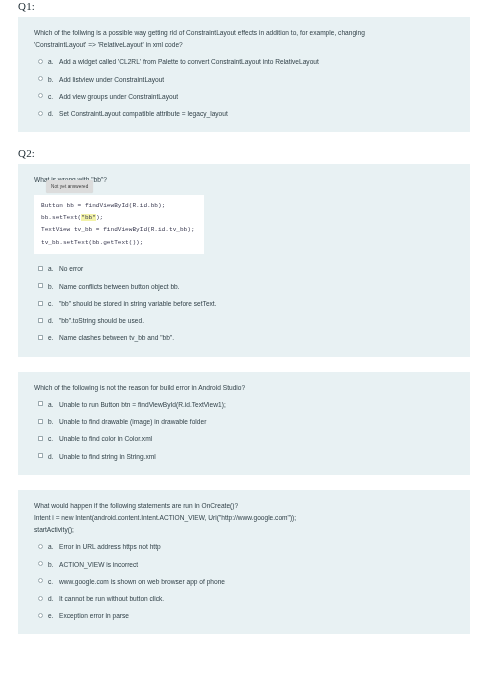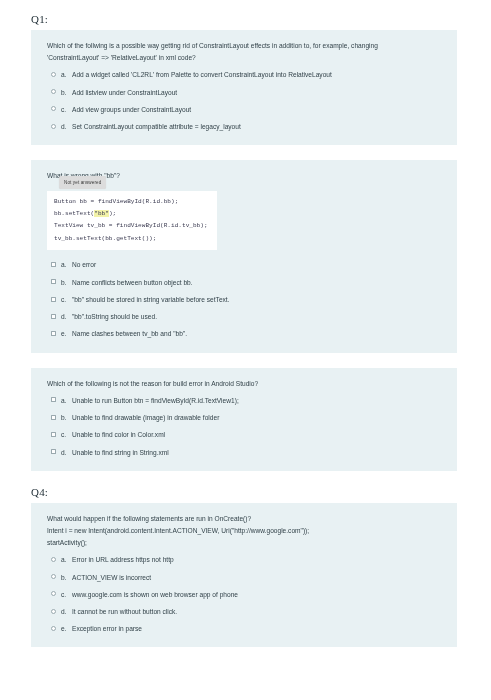--- a/index.html
+++ b/index.html
@@ -11,21 +11,21 @@
     width: 491px;
     height: 700px;
     font-family: "Liberation Sans", sans-serif;
     color: #2e3b40;
     overflow: hidden;
   }
   .page {
     position: relative;
     width: 491px;
     height: 700px;
-    padding: 13px;
+    padding: 0;
     box-sizing: border-box;
   }
   .qblock {
     margin: 0 0 0 0;
   }
   .qlabel {
     font-size: 11px;
     color: #1d2b33;
     margin: 0 0 5px 18px;
     letter-spacing: 0.2px;
@@ -148,20 +148,21 @@
           <span class="optletter">d.</span>
           <span class="opttext">Set ConstraintLayout compatible attribute = legacy_layout</span>
         </li>
       </ul>
     </div>
   </div>
 
   <div class="spacer-lg"></div>
 
   <div class="qblock">
+    <div class="qlabel">Q2:</div>
     <div class="panel">
       <div class="qtext tooltip-host">
         <span class="line">What is wrong with "bb"?</span>
         <span class="tooltip">Not yet answered</span>
       </div>
       <div class="codeblock"><span>Button bb = findViewById(R.id.bb);
 bb.setText(</span><span class="hl">"bb"</span><span>);
 TextView tv_bb = findViewById(R.id.tv_bb);
 tv_bb.setText(bb.getText());</span></div>
       <ul class="options">
@@ -222,21 +223,20 @@
           <span class="optletter">d.</span>
           <span class="opttext">Unable to find string in String.xml</span>
         </li>
       </ul>
     </div>
   </div>
 
   <div class="spacer-lg"></div>
 
   <div class="qblock">
-    <div class="qlabel">Q4:</div>
     <div class="panel">
       <div class="qtext">
         <span class="line">What would happen if the following statements are run in OnCreate()?</span>
         <span class="line">Intent i = new Intent(android.content.Intent.ACTION_VIEW, Uri("http://www.google.com"));</span>
         <span class="line">startActivity();</span>
       </div>
       <ul class="options">
         <li class="opt">
           <span class="mark radio"></span>
           <span class="optletter">a.</span>

